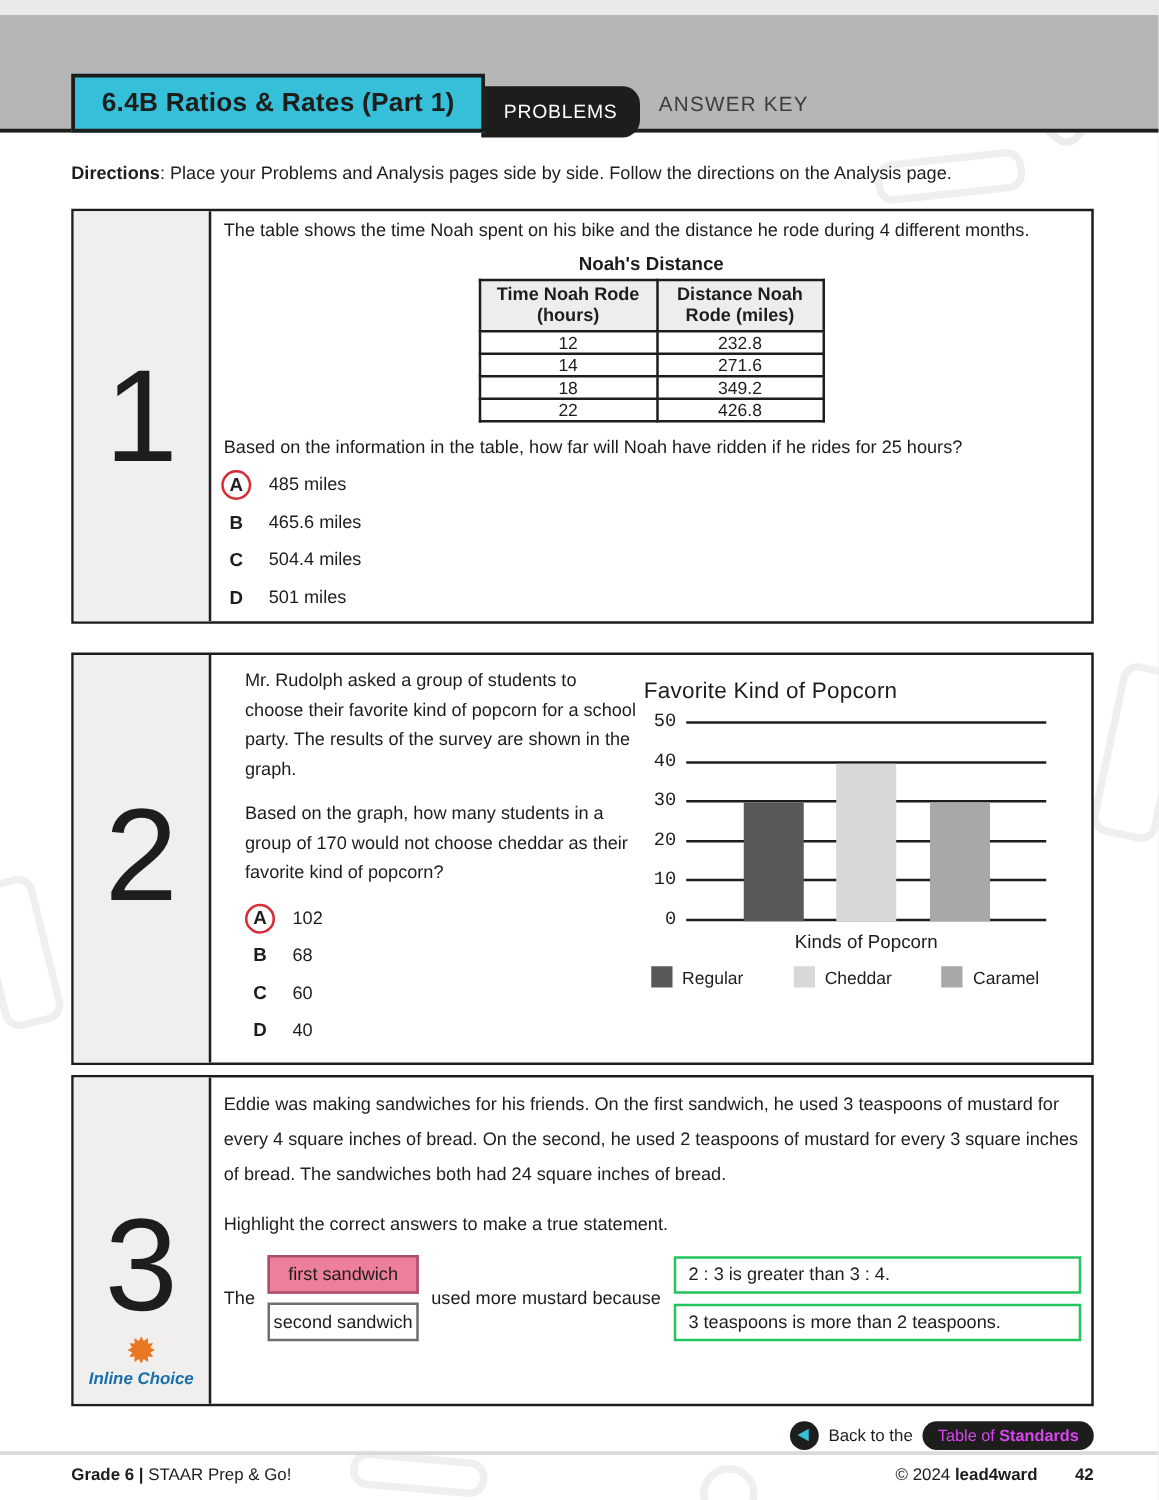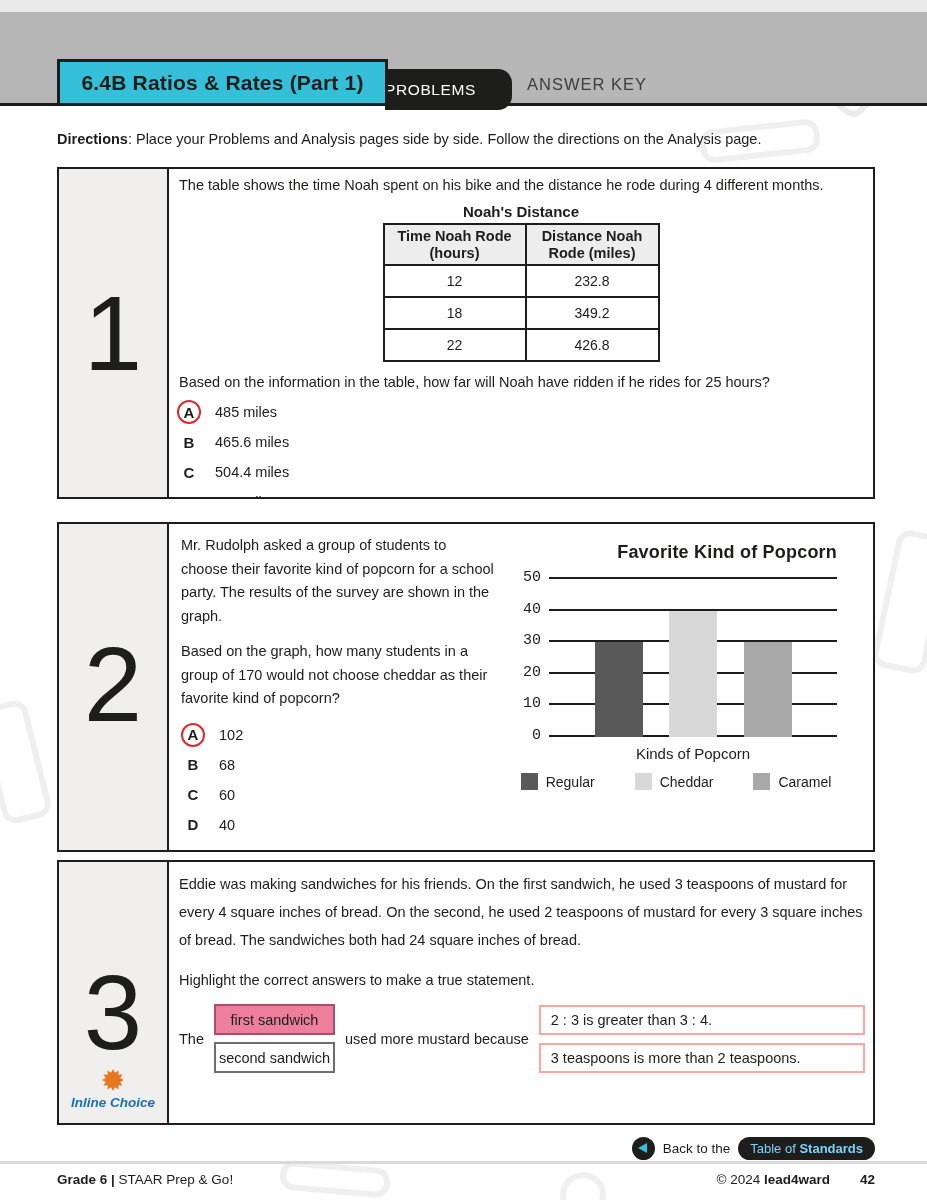--- a/index.html
+++ b/index.html
@@ -21,21 +21,21 @@
   }
   .title-box {
     position:absolute; left:57px; top:47px; width:331px; height:47px;
     background:#35bfd9; border:3px solid #1d1d1b; z-index:3;
     display:flex; align-items:center; justify-content:center;
     font-size:21px; font-weight:bold; letter-spacing:0.2px;
   }
   .tab-problems {
     position:absolute; left:385px; top:57px; width:127px; height:41px;
     background:#1d1d1b; border-radius:0 14px 14px 0; z-index:2;
-    display:flex; align-items:center; 
+    display:flex; align-items:center; justify-content:center;
     color:#ffffff; font-size:15.5px; letter-spacing:0.6px;
   }
   .tab-answerkey {
     position:absolute; left:527px; top:63px; z-index:2;
     color:#3d3d3d; font-size:16.5px; letter-spacing:1px;
   }
   
   .directions { position:absolute; left:57px; top:119px; font-size:14.5px; }
   
   .problem {
@@ -66,77 +66,77 @@
     color:#1a6fad; font-size:13.5px; font-style:italic; font-weight:bold;
   }
   .content { flex:1; position:relative; font-size:14.5px; overflow:hidden; }
   .intro { margin:8px 8px 0 10px; }
   
   .tbl-title { margin-top:10px; text-align:center; font-weight:bold; font-size:15px; }
   table.noah { border-collapse:collapse; margin:3px auto 0; }
   table.noah th, table.noah td { border:2px solid #1d1d1b; text-align:center; }
   table.noah th { background:#ededed; font-size:14.5px; line-height:1.15; padding:3px 6px; width:142px; }
   table.noah th + th { width:133px; }
-  table.noah td { font-size:14px; height:32px; padding:0 4px; }
+  table.noah td { font-size:14px; height:18px; padding:0 4px; }
   .question { margin:12px 8px 0 10px; }
   
   .choices { margin:10px 0 0 8px; display:flex; flex-direction:column; gap:6px; }
   .choice { display:flex; align-items:center; gap:14px; height:24px; }
   .choice-letter {
     width:24px; height:24px; flex:0 0 24px; display:inline-flex;
     align-items:center; justify-content:center;
     font-weight:bold; font-size:15px; border:2px solid transparent; border-radius:50%;
   }
   .choice-letter.circled { border-color:#d92b34; }
   .choice-text { font-size:14.5px; }
   
-  .p2-left { width:332px; flex:0 0 332px; padding:10px 0 0 12px; }
+  .p2-left { width:332px; flex:0 0 332px; padding:10px 0 0 27px; }
   .p2-left p { line-height:23.5px; margin-bottom:12px; width:315px; }
   .p2-left .choices { margin-left:0; }
   .p2-chart { flex:1; padding-top:18px; }
   .chart { width:322px; margin:0 6px 0 14px; }
-  .chart-title { text-align:right; font-weight:bold; font-size:18px; letter-spacing:0.2px; }
+  .chart-title { text-align:left; font-weight:normal; font-size:18px; letter-spacing:0.2px; }
   .plot { position:relative; height:160px; margin-top:14px; }
   .gridline { position:absolute; left:34px; right:0; height:2px; background:#1d1d1b; }
   .ytick { position:absolute; left:0; width:26px; text-align:right; font-size:15px; height:16px; line-height:16px;font-family:Liberation Mono, monospace; }
   .bar { position:absolute; bottom:0; width:48px; }
   .xlabel { margin:8px 0 0 34px; width:288px; text-align:center; font-size:15px; }
   .legend { display:flex; justify-content:center; gap:40px; margin-top:11px; }
   .legend-item { display:flex; align-items:center; gap:8px; font-size:14px; }
   .swatch { width:17px; height:17px; display:inline-block; }
   
   .p3 .para { margin:8px 8px 0 10px; line-height:28px; }
   .instruction { margin:18px 8px 0 10px; }
   .inline-row { margin:16px 8px 0 10px; display:flex; align-items:center; gap:10px; }
   .opt-col { width:121px; flex:0 0 121px; display:flex; flex-direction:column; gap:7px; }
   .opt-box {
     border:2px solid #6e6e6e; background:#fff; height:31px; line-height:28px;
     text-align:center; font-size:14.5px;
   }
   .stmt-col { flex:1; display:flex; flex-direction:column; gap:8px; }
   .stmt-box {
-    border:2px solid #fca5a5; background:#fff; height:30px; line-height:27px;
+    border:2px solid #22c55e; background:#fff; height:30px; line-height:27px;
     padding-left:10px; font-size:14.5px;
   }
   .opt-box.highlighted, .stmt-box.highlighted { background:#ee7f9b; border-color:#a85068; }
   
   .backrow {
     position:absolute; top:1124px; right:52px; height:24px;
     display:flex; align-items:center; gap:8px; font-size:13.5px;
   }
   .back-icon {
     width:23px; height:23px; border-radius:50%; background:#1d1d1b;
     display:flex; align-items:center; justify-content:center;
   }
   .back-icon .tri {
     width:0; height:0; border-top:5px solid transparent; border-bottom:5px solid transparent;
     border-right:9px solid #35bfd9; margin-right:2px;
   }
   .standards-pill {
-    background:#1d1d1b; color:#7dd3fc; border-radius:12px; height:23px; line-height:23px;
+    background:#1d1d1b; color:#d946ef; border-radius:12px; height:23px; line-height:23px;
     padding:0 12px; font-size:13px;
   }
   .footrule { position:absolute; top:1149px; left:0; width:927px; height:3px; background:#dadada; }
   .footline {
     position:absolute; top:1160px; left:57px; right:52px;
     display:flex; justify-content:space-between; font-size:13.5px;
   }
   .footline .right { display:flex; gap:30px; }
   .b { font-weight:bold; }
 </style>
@@ -179,20 +179,24 @@
       <div class="tbl-title">Noah's Distance</div>
       <table class="noah">
         <tbody>
             <tr>
           <th>Time Noah Rode (hours)</th>
           <th>Distance Noah Rode (miles)</th>
         </tr>
         <tr>
           <td>12</td>
           <td>232.8</td>
+        </tr>
+        <tr>
+          <td>14</td>
+          <td>271.6</td>
         </tr>
         <tr>
           <td>18</td>
           <td>349.2</td>
         </tr>
         <tr>
           <td>22</td>
           <td>426.8</td>
         </tr>
       </tbody>

